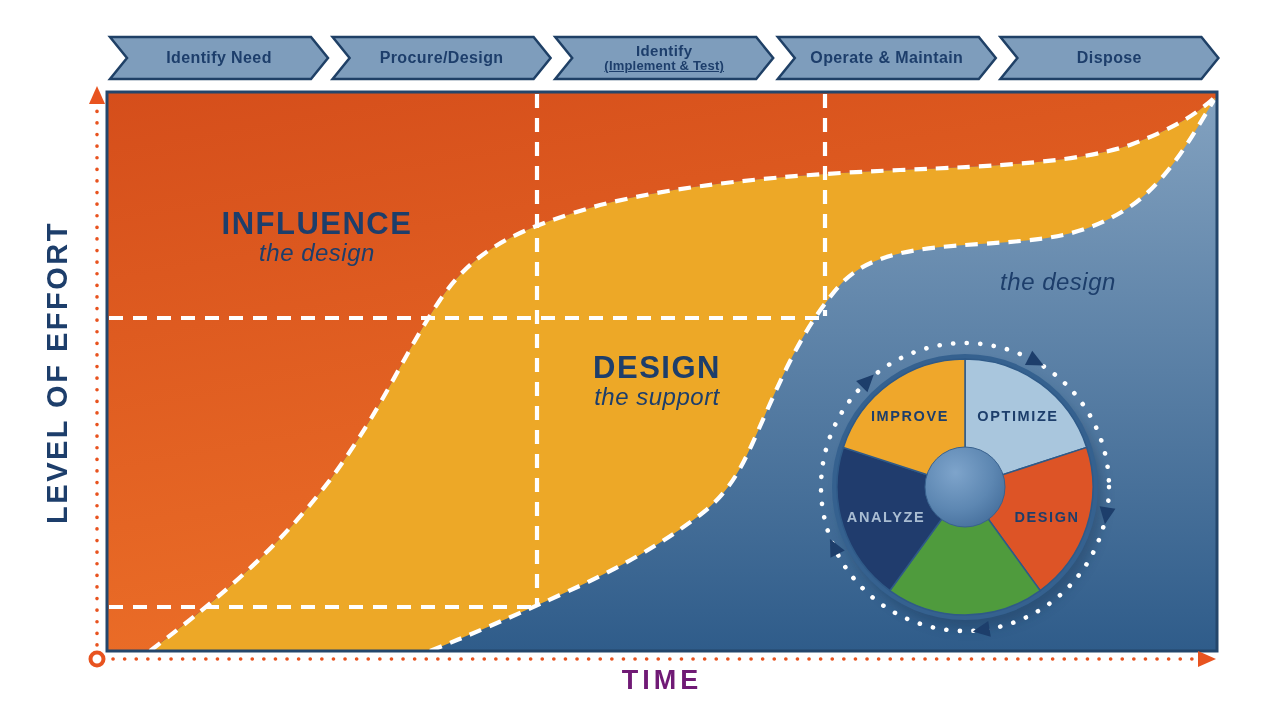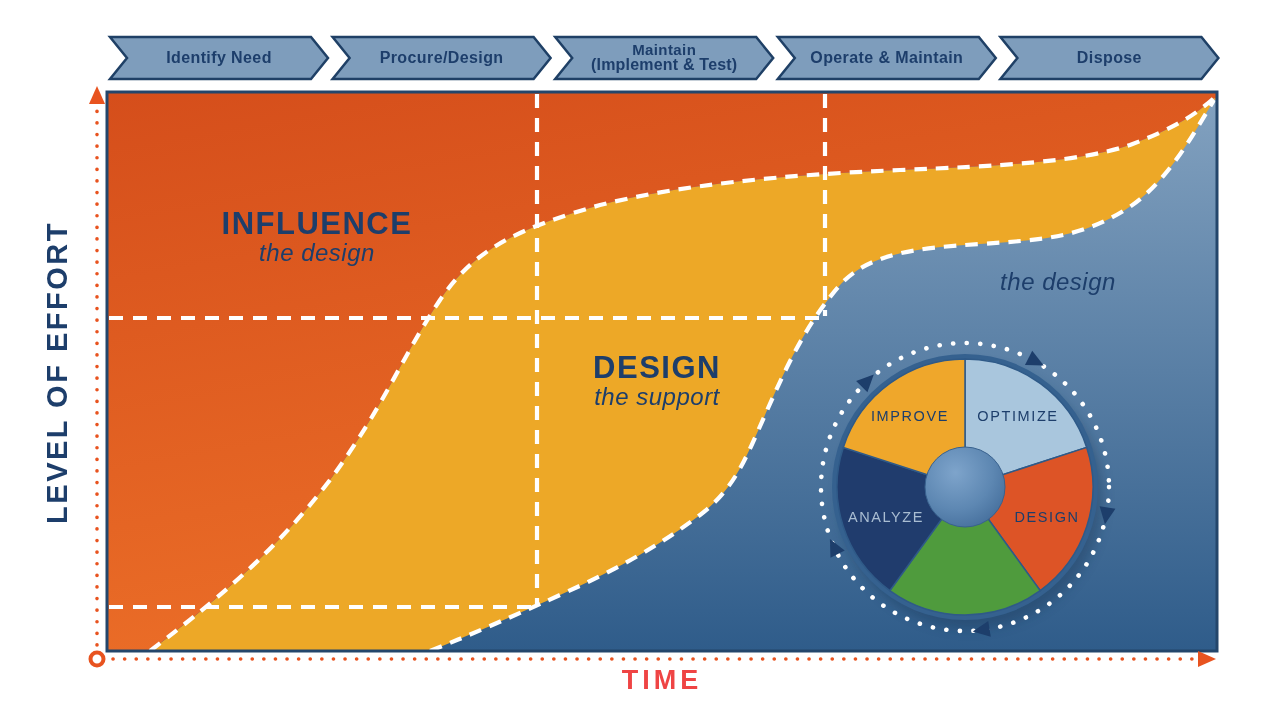--- a/index.html
+++ b/index.html
@@ -3,37 +3,37 @@
 <meta charset="utf-8">
 <style>
   html,body{margin:0;padding:0;background:#ffffff;}
   .canvas{position:relative;width:1280px;height:720px;background:#fff;overflow:hidden;
           font-family:"Liberation Sans","DejaVu Sans",sans-serif;}
   .layer{position:absolute;left:0;top:0;}
   
   .chev-label{position:absolute;top:37px;height:42px;display:flex;flex-direction:column;
               align-items:center;justify-content:center;color:#1d3e6b;font-weight:bold;
               font-size:16px;letter-spacing:.4px;line-height:1.05;text-align:center;z-index:5;}
-  .chev-label .sub{font-size:16px;letter-spacing:.2px;}
+  .chev-label .sub{font-size:13px;letter-spacing:.2px;text-decoration:underline;}
   
   .region-label{position:absolute;width:300px;text-align:center;z-index:5;color:#1d3e6b;}
   .region-label .title{font-size:31px;font-weight:bold;letter-spacing:1.5px;line-height:1.0;}
   .region-label .subtitle{font-size:24px;font-style:italic;letter-spacing:.5px;line-height:1.15;text-align:center;}
   
   .pie-label{position:absolute;transform:translate(-50%,-50%);z-index:6;color:#1d3e6b;
-             font-size:14.5px;font-weight:normal;letter-spacing:1.6px;text-align:left;
+             font-size:14.5px;font-weight:bold;letter-spacing:1.6px;text-align:left;
              line-height:1.25;white-space:nowrap;}
   .pie-label.light{color:#a9bdd2;}
   .pie-label.wrap{white-space:normal;width:110px;}
   
   .y-axis-label{position:absolute;left:-243px;top:356px;width:600px;text-align:center;
                 transform:rotate(-90deg);font-size:29px;font-weight:bold;letter-spacing:2.5px;
                 color:#1d3e6b;z-index:5;}
   .x-axis-label{position:absolute;left:562px;top:665px;width:200px;text-align:center;
-                font-size:27px;font-weight:bold;letter-spacing:4px;color:#ef4444;z-index:5;}
+                font-size:27px;font-weight:bold;letter-spacing:4px;color:#701a75;z-index:5;}
 </style>
 </head>
 <body>
 
 <div class="canvas">
 
   <svg class="layer" width="1280" height="720" viewBox="0 0 1280 720">
     <defs>
       <linearGradient id="orangeGrad" x1="0" y1="0" x2="0.35" y2="1">
         <stop offset="0" stop-color="#d54e1b"></stop>
@@ -120,21 +120,21 @@
     </g>
   </svg>
 
   <div class="chev-label" style="left:128px;width:182px;">
     <span>Identify Need</span>
   </div>
   <div class="chev-label" style="left:350.6px;width:182px;">
     <span>Procure/Design</span>
   </div>
   <div class="chev-label" style="left:573.2px;width:182px;font-size:15px;">
-    <span>Maintain</span>
+    <span>Identify</span>
     <span class="sub">(Implement &amp; Test)</span>
   </div>
   <div class="chev-label" style="left:795.8px;width:182px;">
     <span>Operate &amp; Maintain</span>
   </div>
   <div class="chev-label" style="left:1018.4px;width:182px;">
     <span>Dispose</span>
   </div>
 
   <div class="region-label" style="left:167px;top:180px;margin-top:28px;">

